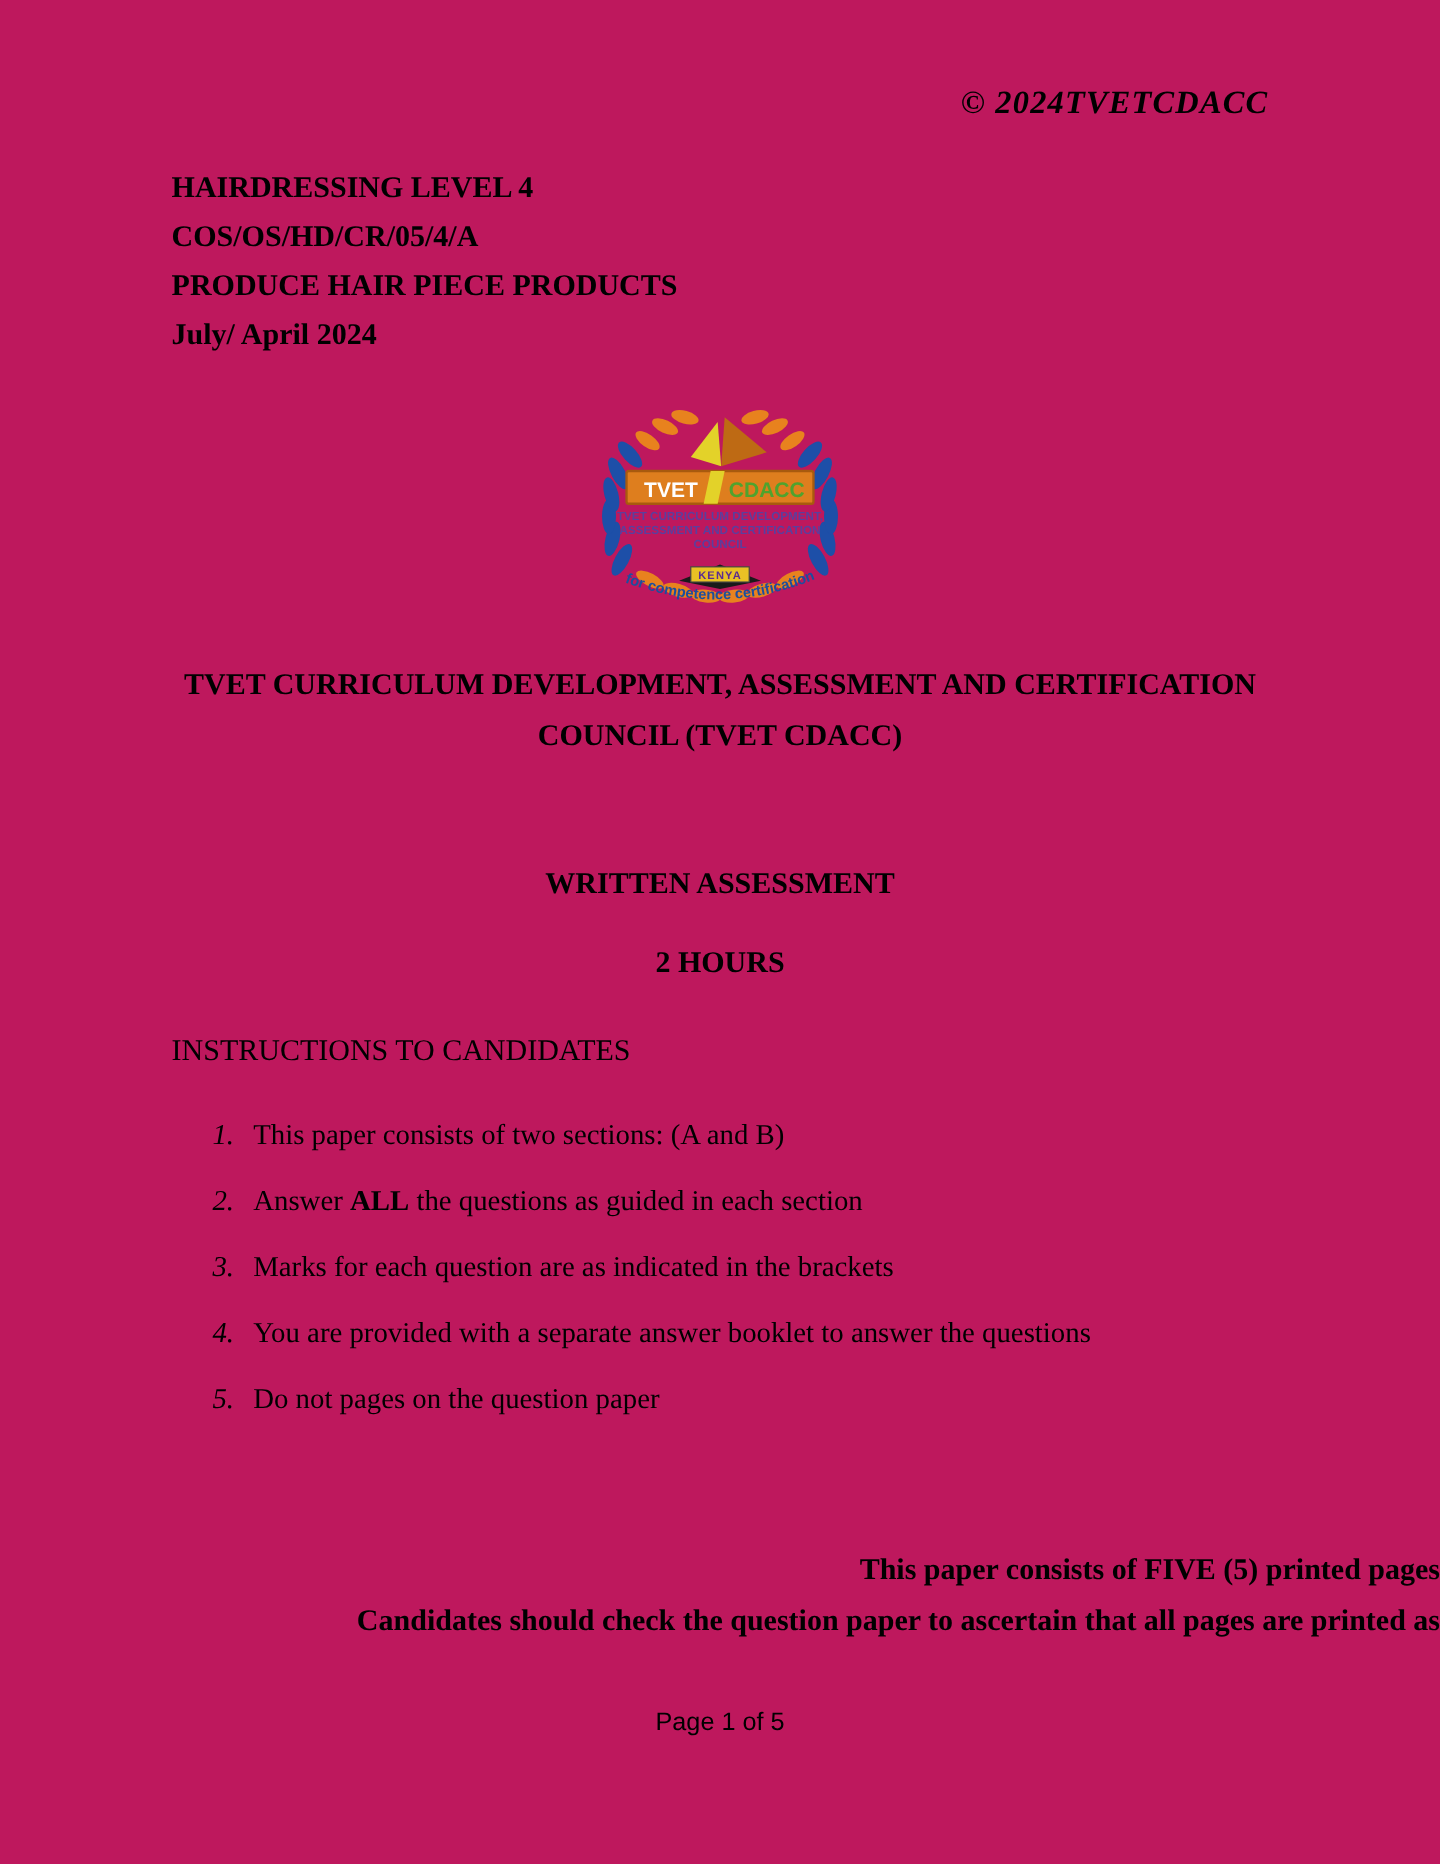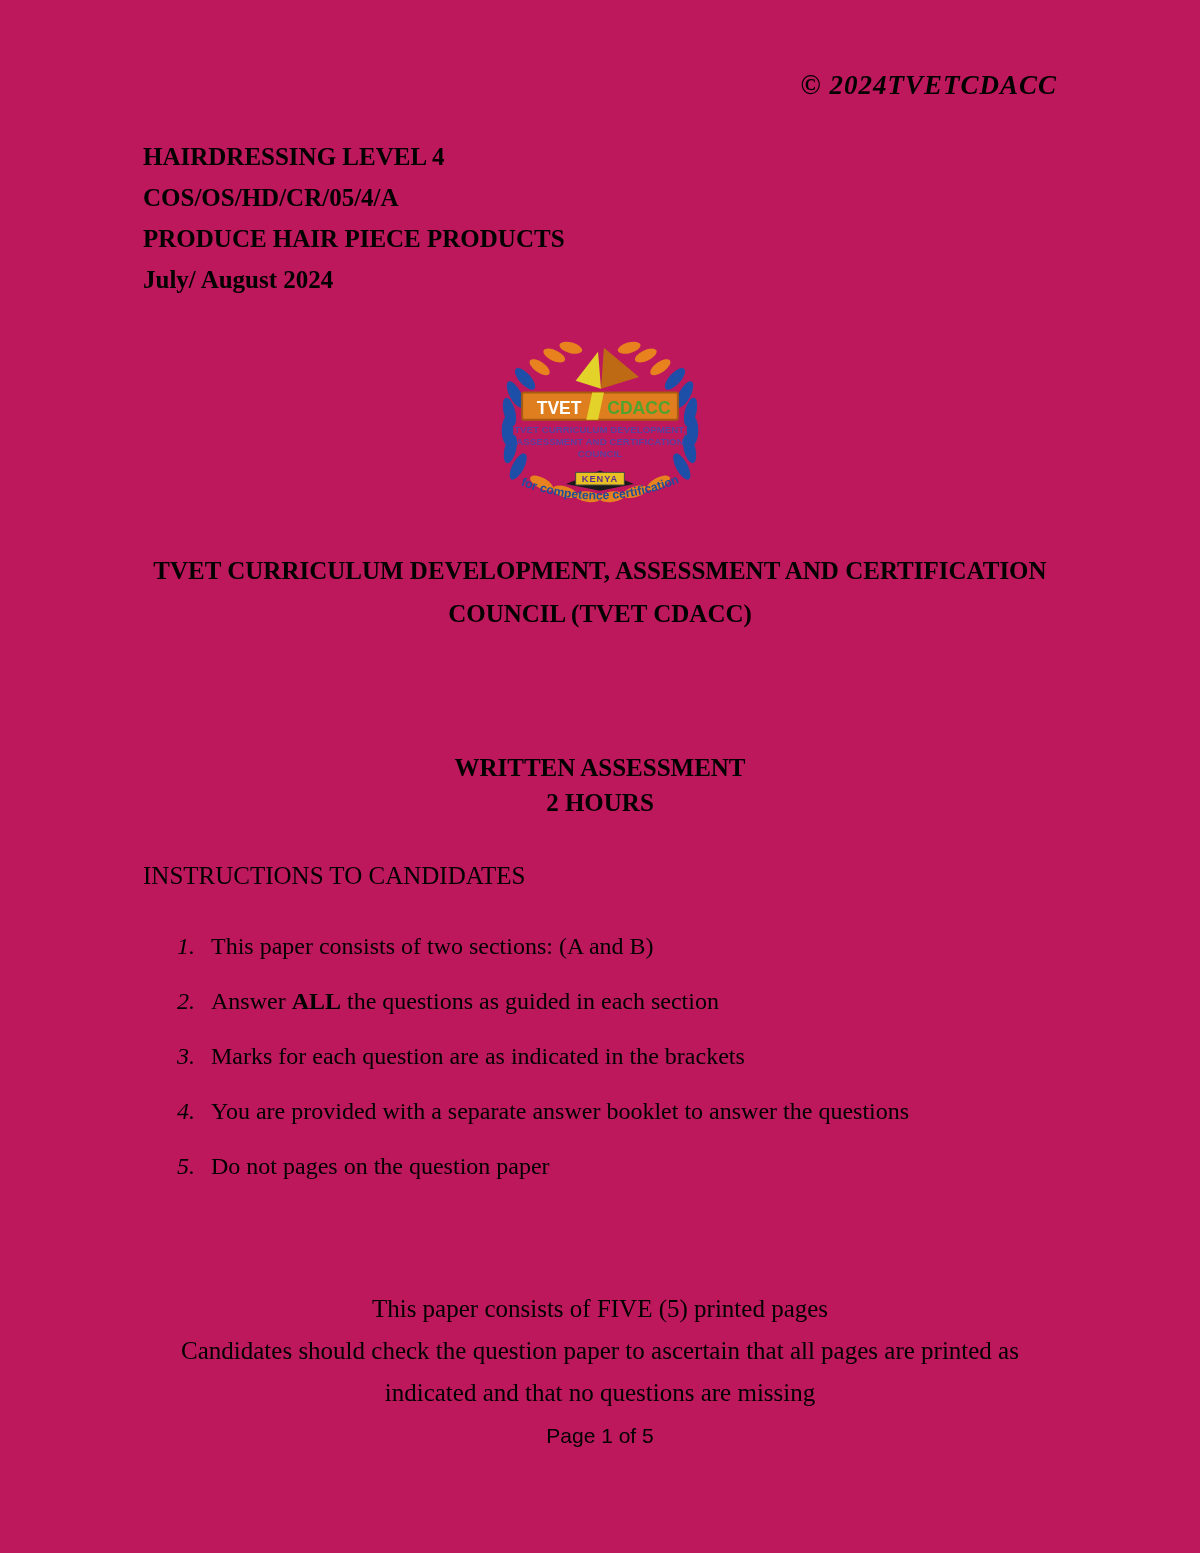--- a/index.html
+++ b/index.html
@@ -53,21 +53,20 @@
     line-height: 43px;
   }
   .assessment-type {
     position: absolute;
     top: 723px;
     left: 0;
     width: 100%;
     text-align: center;
     font-size: 25px;
     font-weight: bold;
-    margin-top: 31px;
   }
   .duration {
     position: absolute;
     top: 789px;
     left: 0;
     width: 100%;
     text-align: center;
     font-size: 25px;
     font-weight: bold;
   }
@@ -95,23 +94,23 @@
     width: 34px;
     flex: 0 0 34px;
   }
   .instr-text { white-space: nowrap; }
   .instr-text b { font-weight: bold; }
   .footer-note {
     position: absolute;
     top: 1288px;
     left: 0;
     width: 100%;
-    text-align: center;
-    font-size: 25px;
-    font-weight: normal;
+    text-align: right;
+    font-size: 25px;
+    font-weight: bold;
     line-height: 42px;
   }
   .page-indicator {
     position: absolute;
     top: 1424px;
     left: 0;
     width: 100%;
     text-align: center;
     font-family: "Liberation Sans", sans-serif;
     font-size: 21px;
@@ -125,21 +124,21 @@
 <body>
 
 <div class="page">
 
   <div class="copyright">© 2024TVETCDACC</div>
 
   <div class="header-block">
     <div>HAIRDRESSING LEVEL 4</div>
     <div>COS/OS/HD/CR/05/4/A</div>
     <div>PRODUCE HAIR PIECE PRODUCTS</div>
-    <div>July/ August 2024</div>
+    <div>July/ April 2024</div>
   </div>
 
   <div class="logo-wrap">
     <svg class="logo-svg" viewBox="0 0 240 190" width="240" height="185">
 
       <g>
         <g fill="#1D4FA8">
           <ellipse cx="36" cy="132" rx="15" ry="6" transform="rotate(-62 36 132)"></ellipse>
           <ellipse cx="28" cy="114" rx="15" ry="6" transform="rotate(-76 28 114)"></ellipse>
           <ellipse cx="25" cy="95" rx="15" ry="6" transform="rotate(-90 25 95)"></ellipse>
@@ -234,18 +233,17 @@
     </div>
     <div class="instr-item">
       <span class="instr-num">5.</span>
       <span class="instr-text"><span>Do not pages on the question paper</span><b></b><span></span></span>
     </div>
   </div>
 
   <div class="footer-note">
     <div>This paper consists of FIVE (5) printed pages</div>
     <div>Candidates should check the question paper to ascertain that all pages are printed as</div>
-    <div>indicated and that no questions are missing</div>
   </div>
 
   <div class="page-indicator">Page 1 of 5</div>
 
 </div>
 
 </body></html>

